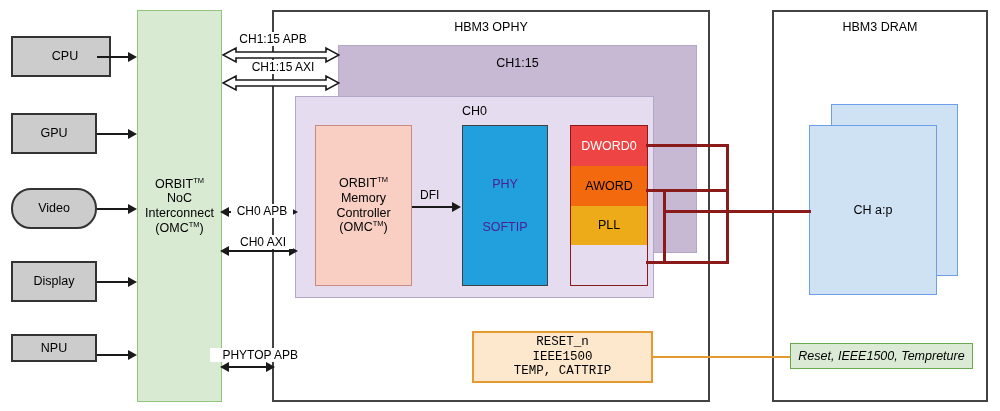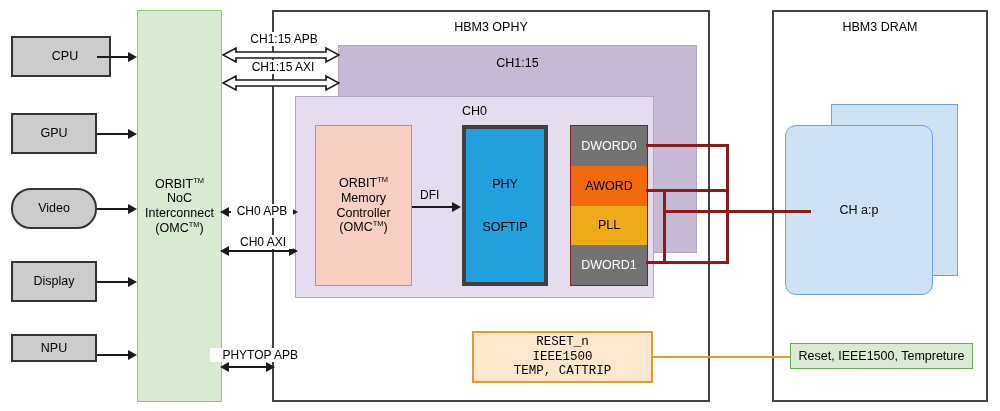--- a/index.html
+++ b/index.html
@@ -71,51 +71,52 @@
   }
   .omc-box {
     background: #f9cfc4;
     border: 1px solid #c98b7f;
     font-size: 12.5px;
     flex-direction: column;
     color: #000000;
   }
   .phy-box {
     background: #21a0dd;
-    border: 4px solid #404040;
-    font-size: 12.5px;
-    color: #000000;
+    border: 1px solid #404040;
+    font-size: 12.5px;
+    color: #4c1d95;
     flex-direction: column;
     gap: 28px;
   }
   .word-box {
     font-size: 12.5px;
     border: 1px solid transparent;
   }
-  .word-green { background: #737373; color: #ffffff; }
+  .word-green { background: #ef4444; color: #ffffff; }
   .word-orange { background: #f3690d; color: #000000; }
   .word-amber { background: #edab1a; color: #000000; }
   .wordstack {
     position: absolute;
     border: 1px solid #8b1a1a;
     box-sizing: border-box;
   }
   
   .reset-box {
     background: #fde8cd;
     border: 2px solid #e59a2f;
     font-size: 12.5px;
     flex-direction: column;
     color: #000000;
   }
   .dram-reset-box {
     background: #dbead4;
     border: 1px solid #6aa84f;
     font-size: 12.5px;
     color: #000000;
+    font-style: italic;
   }
   .dram-ch {
     background: #cfe2f3;
     border: 1px solid #6d9eeb;
     font-size: 12.5px;
     color: #000000;
   }
   
   .hline {
     position: absolute;
@@ -244,38 +245,35 @@
   <div class="wordstack" style="left:570px; top:125px; width:78px; height:161px;">
     <div class="box word-box word-green" style="left:0px; top:0px; width:76px; height:40px;">
       <span>DWORD0</span>
     </div>
     <div class="box word-box word-amber" style="left:0px; top:80px; width:76px; height:39px;">
       <span>PLL</span>
     </div>
     <div class="box word-box word-orange" style="left:0px; top:40px; width:76px; height:40px;">
       <span>AWORD</span>
     </div>
-    <div class="box word-box word-green" style="left:0px; top:119px; width:76px; height:40px;">
-      <span>DWORD1</span>
-    </div>
   </div>
 
   <div class="box reset-box" style="left:472px; top:331px; width:181px; height:52px;font-family:Liberation Mono, monospace;">
     <div>RESET_n</div>
     <div>IEEE1500</div>
     <div>TEMP, CATTRIP</div>
   </div>
 
   <div class="box outer-box" style="left:772px; top:10px; width:216px; height:392px;">
     <span>HBM3 DRAM</span>
   </div>
 
   <div class="box dram-ch" style="left:831px; top:104px; width:127px; height:172px;"></div>
 
-  <div class="box dram-ch" style="left:785px; top:125px; width:148px; height:170px;border-radius:11px;">
+  <div class="box dram-ch" style="left:809px; top:125px; width:128px; height:170px;">
     <span>CH a:p</span>
   </div>
 
   <div class="box dram-reset-box" style="left:790px; top:343px; width:183px; height:26px;">
     <span>Reset, IEEE1500, Tempreture</span>
   </div>
 
   <div class="redline" style="left:646px; top:144px; width:83px; height:3px;"></div>
 
   <div class="redline" style="left:646px; top:189px; width:83px; height:3px;"></div>
@@ -287,21 +285,21 @@
   <div class="redline" style="left:664px; top:210px; width:147px; height:3px;"></div>
   <div class="redline" style="left:663px; top:189px; width:3px; height:75px;"></div>
 
   <div class="orangeline" style="left:653px; top:356px; width:137px;"></div>
 
   <div class="vline" style="left:272px; top:10px; height:392px;"></div>
 
   <svg class="blockarrow" style="left:222px; top:46px;" width="118" height="18">
     <polygon points="1,9 14,2 14,6 104,6 104,2 117,9 104,16 104,12 14,12 14,16" fill="#ffffff" stroke="#1a1a1a" stroke-width="1.6"></polygon>
   </svg>
-  <div class="lbl" style="left:242px; top:32px; width:84px;">CH1:15 APB</div>
+  <div class="lbl" style="left:231px; top:32px; width:84px;">CH1:15 APB</div>
 
   <svg class="blockarrow" style="left:222px; top:74px;" width="118" height="18">
     <polygon points="1,9 14,2 14,6 104,6 104,2 117,9 104,16 104,12 14,12 14,16" fill="#ffffff" stroke="#1a1a1a" stroke-width="1.6"></polygon>
   </svg>
   <div class="lbl" style="left:241px; top:60px; width:84px;">CH1:15 AXI</div>
 
   <div class="hline" style="left:228px; top:211px; width:66px;"></div>
   <div class="arrowhead-l" style="left:220px; top:207px;"></div>
   <div class="arrowhead-r" style="left:289px; top:207px;"></div>
   <div class="lbl" style="left:231px; top:204px; width:62px;">CH0 APB</div>

